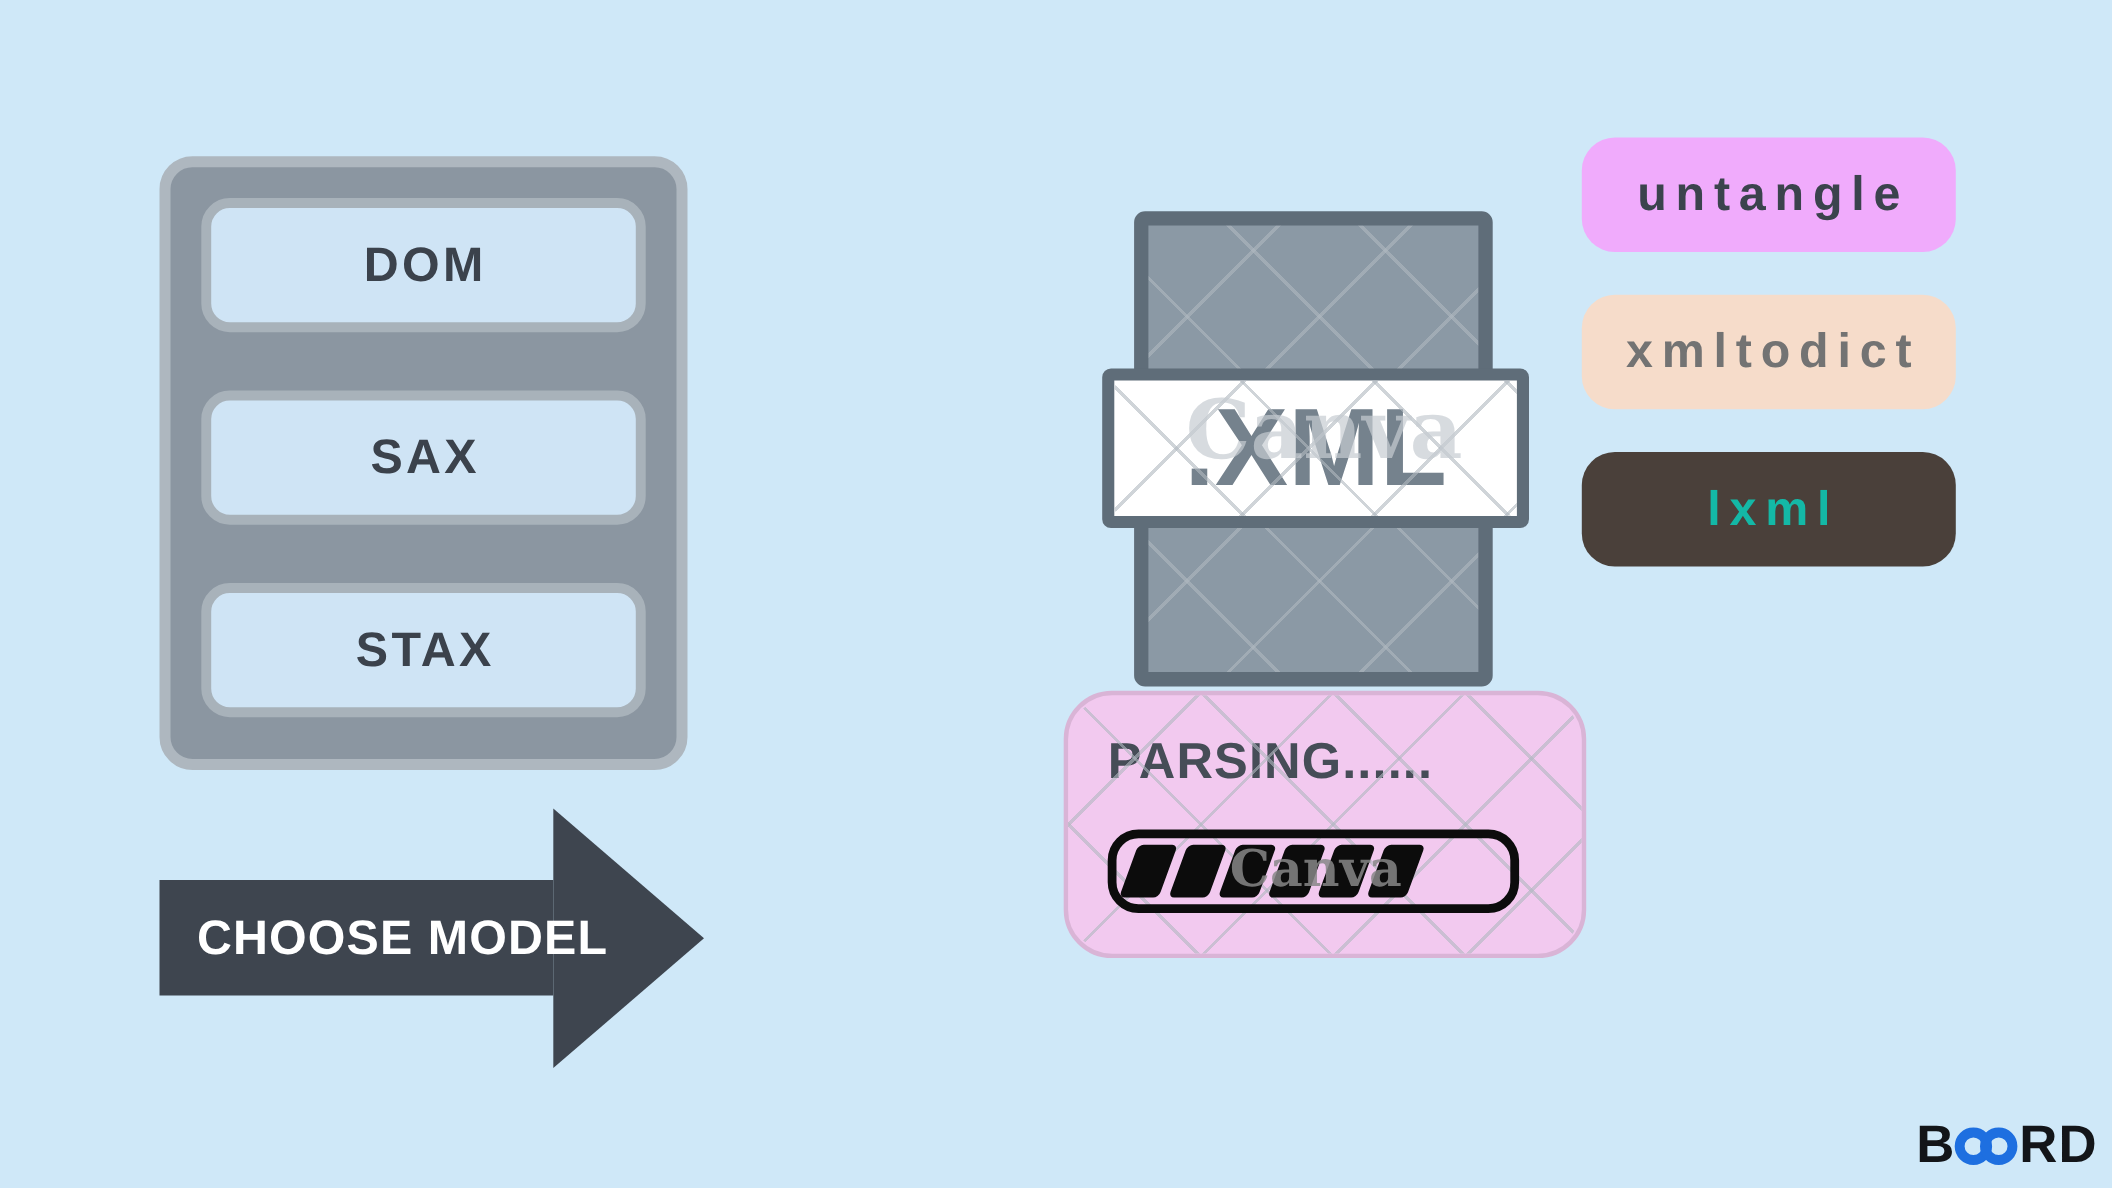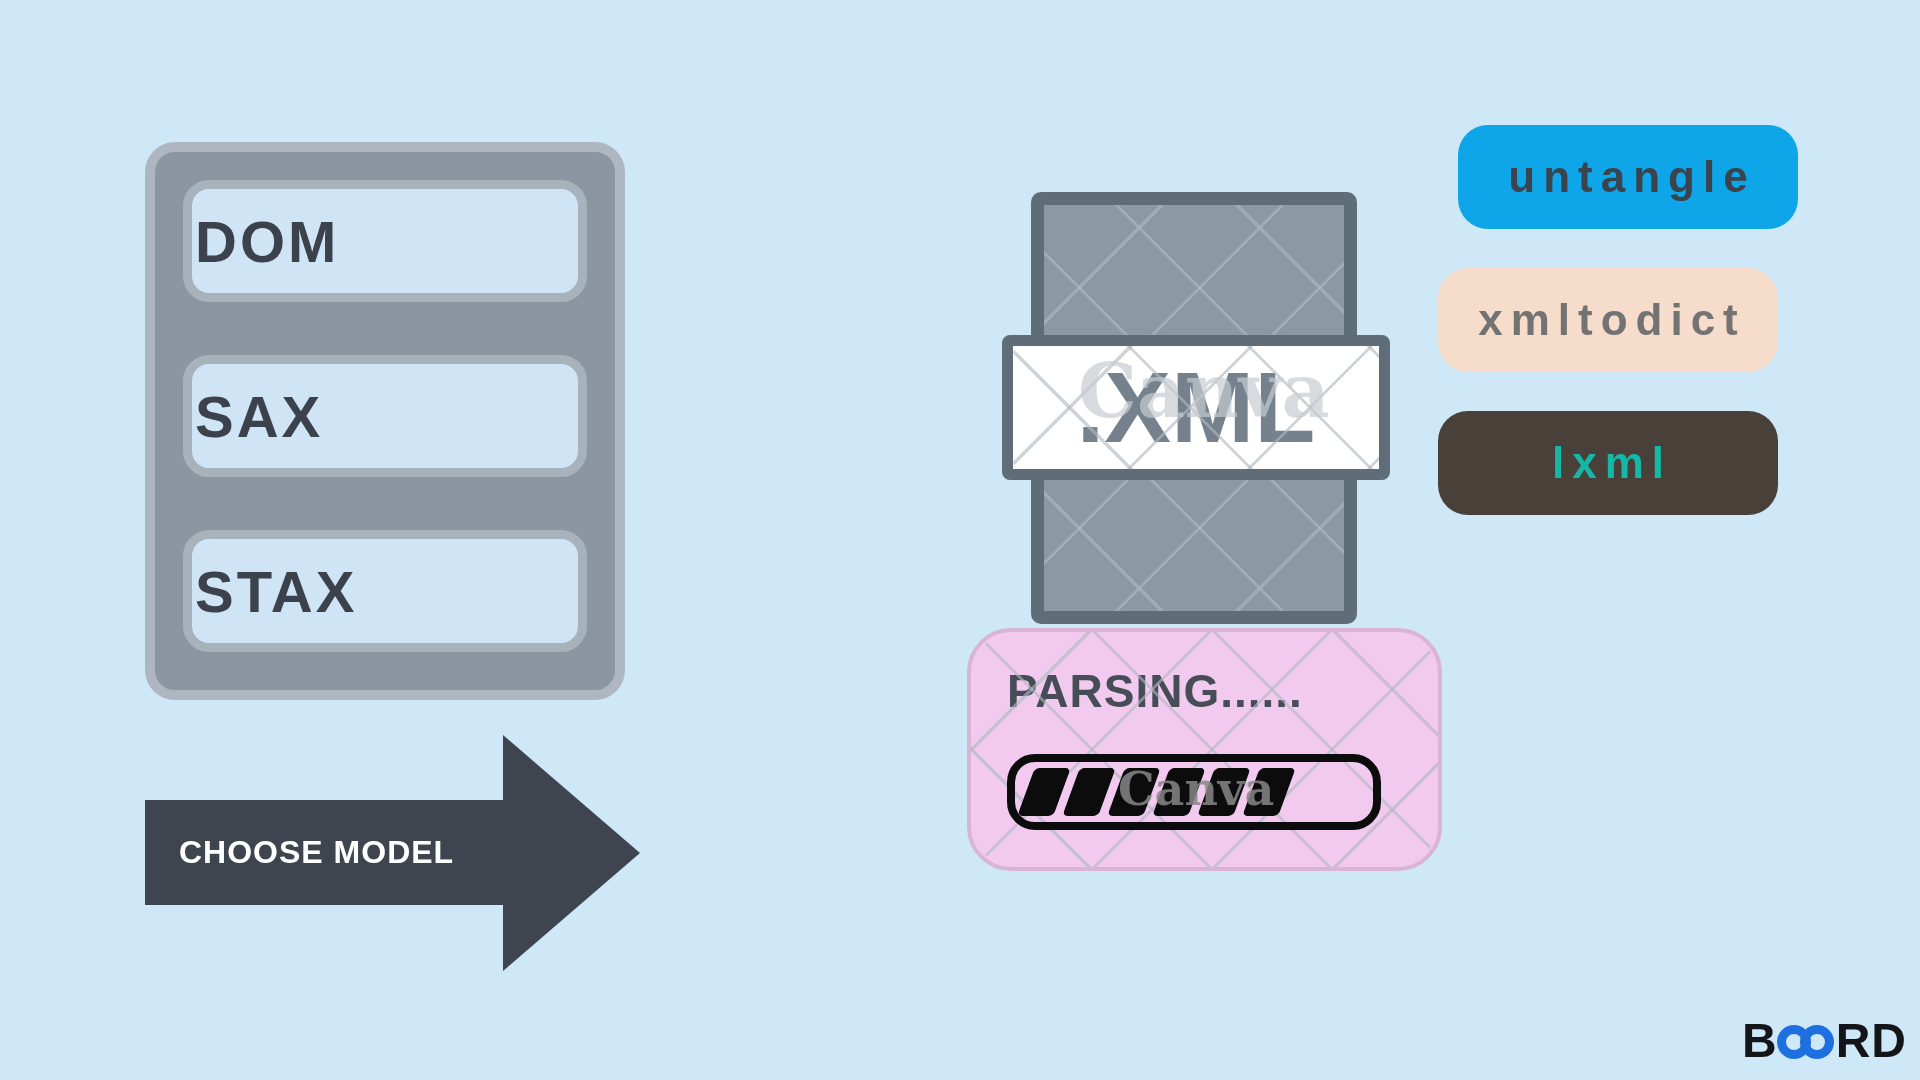--- a/index.html
+++ b/index.html
@@ -11,43 +11,43 @@
   }
 
   
   .model-panel {
     position:absolute; left:145px; top:142px; width:480px; height:558px;
     background:#8b96a1; border:10px solid #aeb7bf; border-radius:30px;
   }
   .model-option {
     position:absolute; left:28px; width:404px; height:122px;
     background:#cfe4f5; border:9px solid #a8b2ba; border-radius:26px;
-    display:flex; align-items:center; 
-    font-size:58px; font-weight:bold; color:#3b424c; letter-spacing:3px;
+    display:flex; align-items:center; justify-content:center;
+    font-size:44px; font-weight:bold; color:#3b424c; letter-spacing:3px;
     padding-left:3px;
   }
   .model-option.o1 { top:28px; }
   .model-option.o2 { top:203px; }
   .model-option.o3 { top:378px; }
 
   
   .arrow-group { position:absolute; left:145px; top:735px; width:500px; height:236px; }
   .arrow-body {
     position:absolute; left:0; top:65px; width:358px; height:105px;
     background:#3e454f; display:flex; align-items:center;
   }
   .arrow-head {
     position:absolute; left:358px; top:0; width:0; height:0;
     border-top:118px solid transparent; border-bottom:118px solid transparent;
     border-left:137px solid #3e454f;
   }
   .arrow-label {
     position:absolute; left:34px; top:0; height:100%;
     display:flex; align-items:center;
-    font-size:32px; font-weight:bold; color:#ffffff; letter-spacing:1px;
+    font-size:44px; font-weight:bold; color:#ffffff; letter-spacing:1px;
     white-space:nowrap;
   }
 
   
   .xml-body {
     position:absolute; left:1031px; top:192px; width:326px; height:432px;
     background:#8b99a5; border:13px solid #5f6d79; border-radius:10px;
   }
   .xml-band {
     position:absolute; left:1002px; top:335px; width:388px; height:145px;
@@ -132,21 +132,21 @@
     <span class="arrow-label">CHOOSE MODEL</span>
   </div>
 </div>
 
 <div class="xml-body watermarked"></div>
 <div class="xml-band watermarked">
   <span class="xml-band-label">.XML</span>
 </div>
 <span class="canva-wm center">Canva</span>
 
-<div class="lib-pill p1" style="background: #0ea5e9; color: rgb(59, 67, 77); margin-left: 20px;">
+<div class="lib-pill p1" style="background: #f0abfc; color: rgb(59, 67, 77);">
   <span>untangle</span>
 </div>
 <div class="lib-pill p2" style="background: rgb(246, 220, 202); color: #737373;">
   <span>xmltodict</span>
 </div>
 <div class="lib-pill p3" style="background: rgb(74, 64, 58); color: #14b8a6;">
   <span>lxml</span>
 </div>
 
 <div class="parsing-card watermarked">

